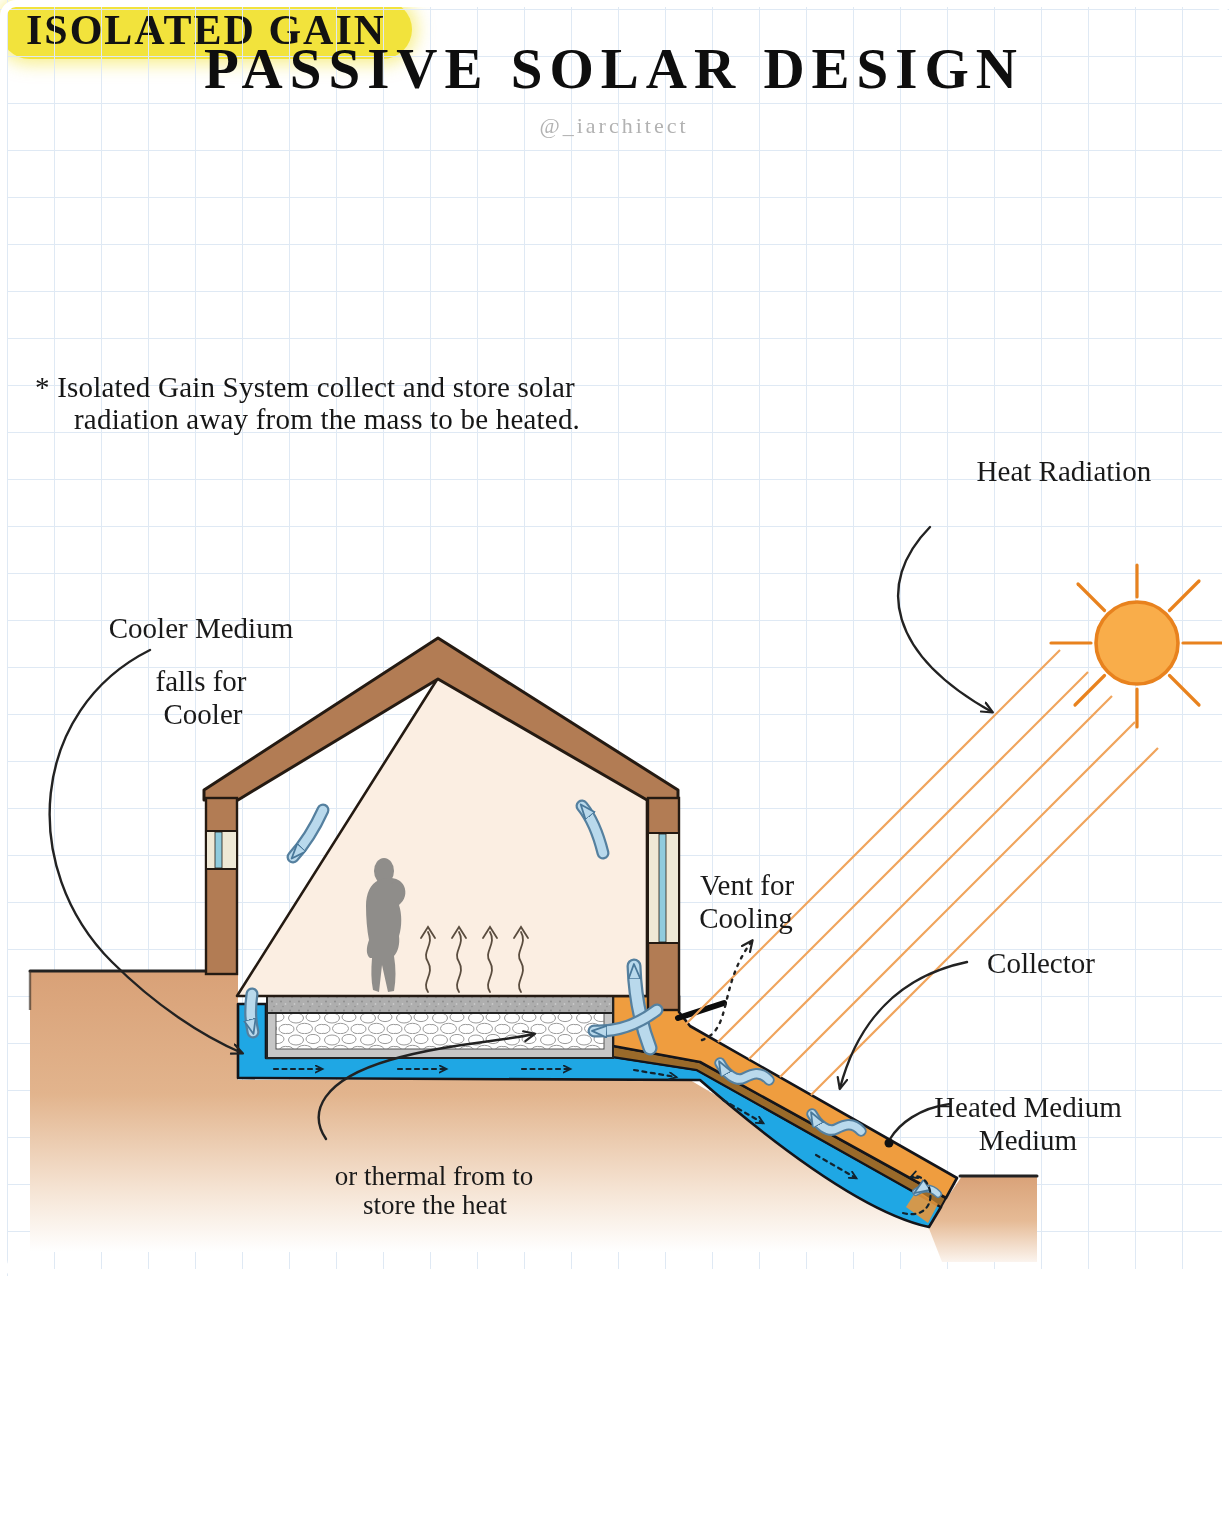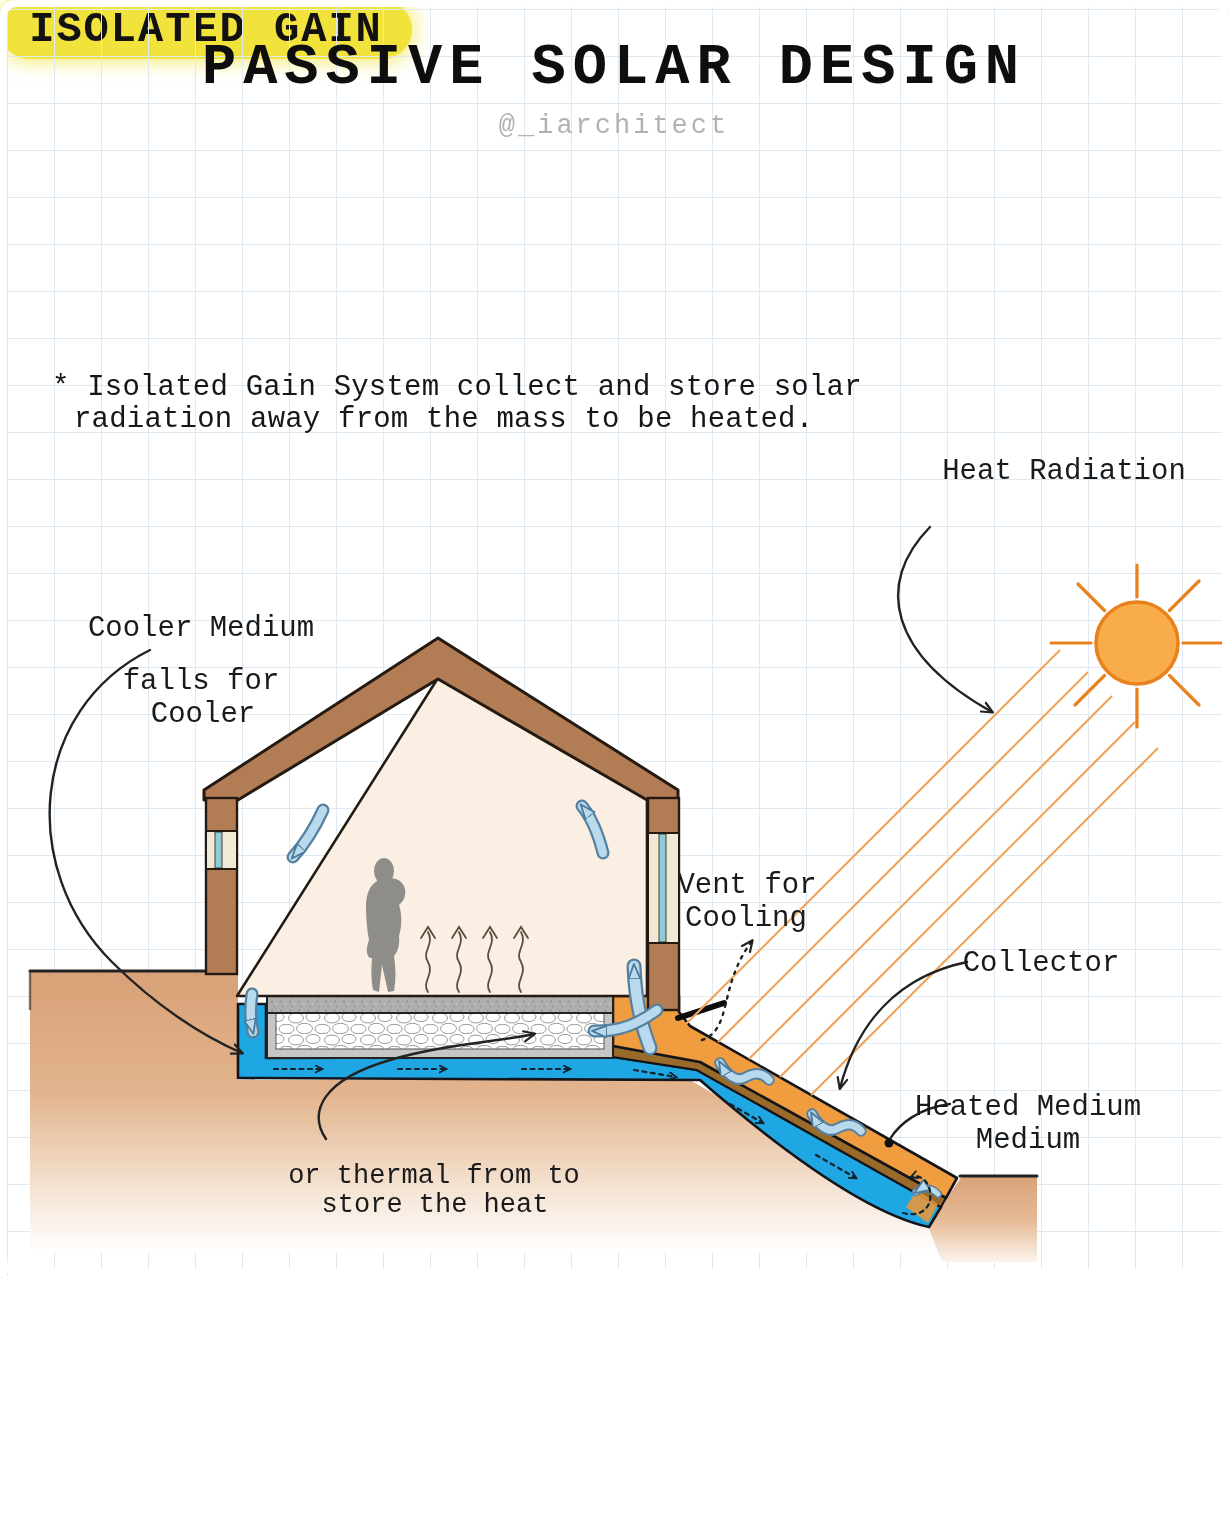--- a/index.html
+++ b/index.html
@@ -1,27 +1,27 @@
 <!DOCTYPE html>
 <html><head>
 <meta charset="utf-8">
 <style>
   html,body{margin:0;padding:0;background:#fff;}
   .page{position:relative;width:1229px;height:1276px;overflow:hidden;background:#fff;
-        font-family:Liberation Mono, monospace;color:#1b1b1b;}
+        font-family:Liberation Serif, serif;color:#1b1b1b;}
   .grid{position:absolute;inset:0;
         background-image:linear-gradient(to right,#dfe9f4 1px,transparent 1px),
                          linear-gradient(to bottom,#dfe9f4 1px,transparent 1px);
         background-size:47px 47px;background-position:7px 9px;}
   .frame{position:absolute;inset:0;border:7px solid #fff;border-radius:16px;pointer-events:none;z-index:5;}
   svg.diagram{position:absolute;left:0;top:0;z-index:1;}
   .abs{position:absolute;z-index:3;}
   .ctr{transform:translate(-50%,-50%);white-space:nowrap;text-align:center;}
   .title{left:614px;top:68px;font-size:57px;font-weight:600;letter-spacing:7px;color:#0e0e0e;}
-  .handle{left:614px;top:126px;font-size:27px;font-weight:500;letter-spacing:3px;color:#b2b2b2;}
+  .handle{left:614px;top:126px;font-size:22px;font-weight:500;letter-spacing:3px;color:#b2b2b2;}
   .pill{left:27px;top:298px;width:412px;height:59px;background:#F2E33C;border-radius:30px;
         box-shadow:0 0 16px 6px rgba(242,227,60,.55);display:flex;align-items:center;justify-content:center;
         font-size:42px;font-weight:700;letter-spacing:2px;color:#121212;z-index:3;}
   .note{font-size:29px;letter-spacing:0.2px;color:#161616;white-space:nowrap;}
   .lbl{font-size:29px;color:#1a1a1a;}
   .lbl-lg{font-size:32px;}
   .lbl-sm{font-size:27px;}
   .swipe{font-size:40px;font-weight:600;letter-spacing:3px;color:#14532d;}
 </style>
 </head>
@@ -208,21 +208,21 @@
       </g>
     </g>
   </svg>
 
   <div class="abs ctr title">PASSIVE SOLAR DESIGN</div>
   <div class="abs ctr handle">@_iarchitect</div>
 
   <div class="pill">
     <span>ISOLATED GAIN</span>
   </div>
-  <div class="abs note" style="left:52px;top:371px;">* Isolated Gain System collect and store solar</div>
+  <div class="abs note" style="left:35px;top:371px;">* Isolated Gain System collect and store solar</div>
   <div class="abs note" style="left:74px;top:403px;">radiation away from the mass to be heated.</div>
 
   <div class="abs ctr lbl" style="left:1064px;top:471px;">Heat Radiation</div>
 
   <div class="abs ctr lbl" style="left:201px;top:628px;">Cooler Medium</div>
   <div class="abs ctr lbl" style="left:201px;top:681px;">falls for</div>
   <div class="abs ctr lbl" style="left:203px;top:714px;">Cooler</div>
 
   <div class="abs ctr lbl" style="left:747px;top:885px;">Vent for</div>
   <div class="abs ctr lbl" style="left:746px;top:918px;">Cooling</div>

